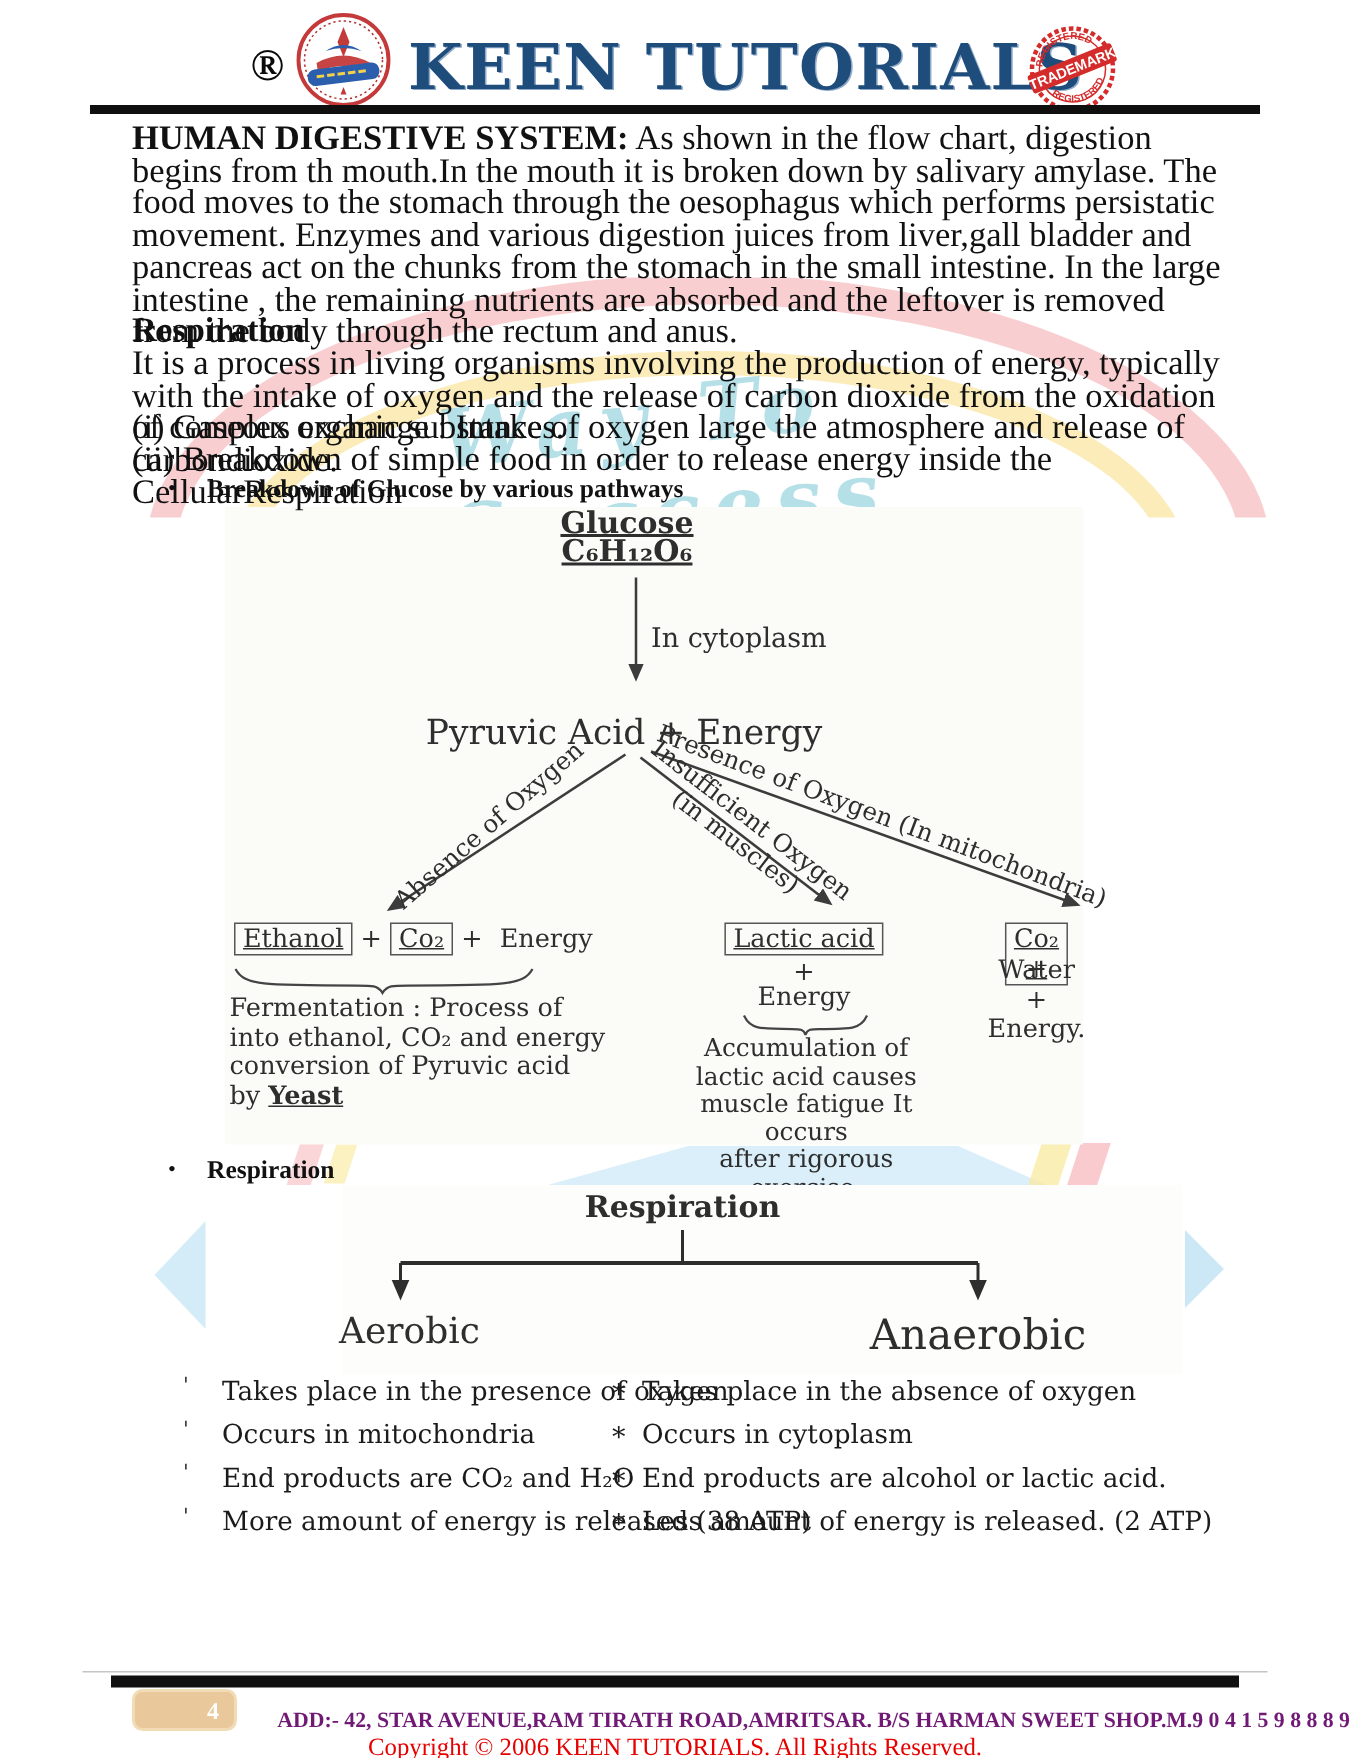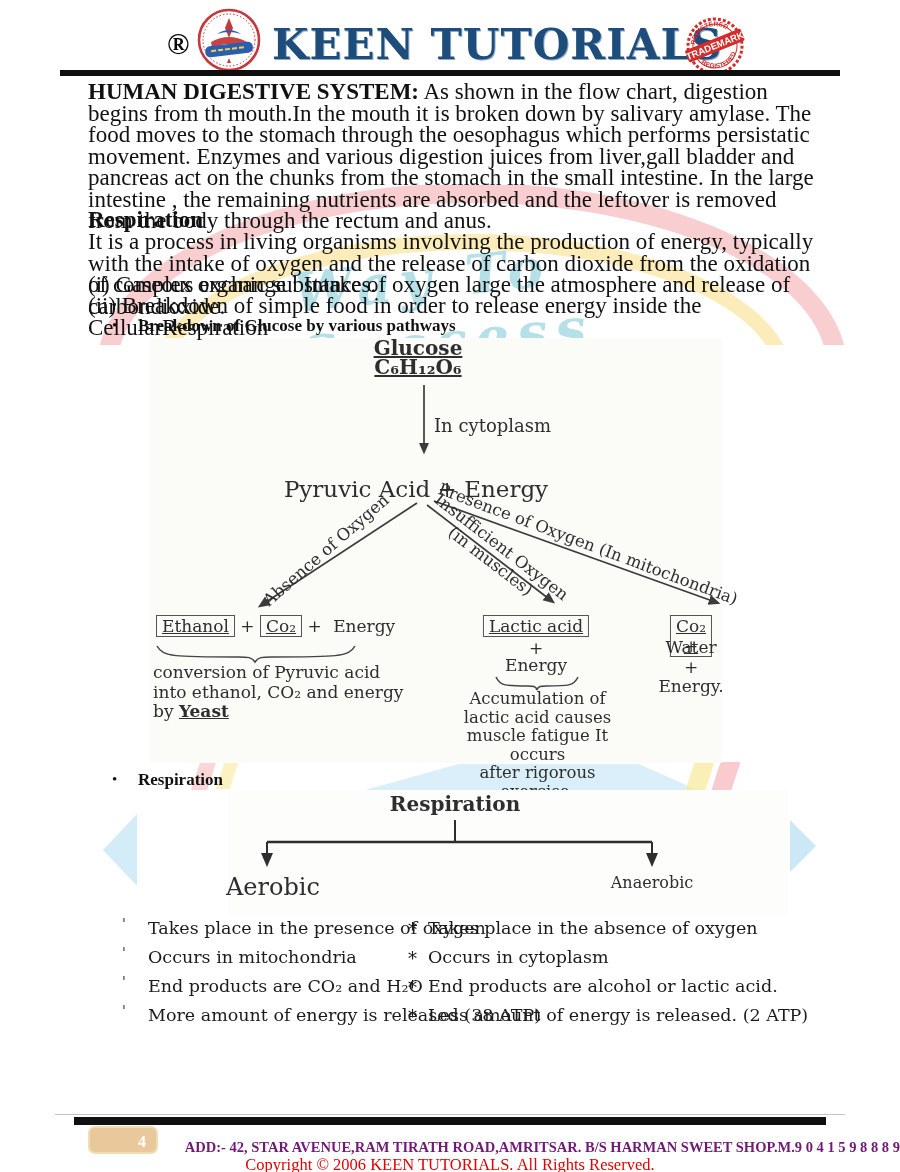--- a/index.html
+++ b/index.html
@@ -197,22 +197,23 @@
     <div class="cnode" style="left:541px;top:277px;font-size:17px;">
       <span class="boxed">Co₂ +</span>
     </div>
     <div class="cnode" style="left:541px;top:300px;font-size:17px;line-height:19.5px;">
       <div>Water</div>
       <div>+</div>
       <div>Energy.</div>
     </div>
 
     <div class="note" style="left:3px;top:325px;">
+      <div>Fermentation : Process of</div>
+      <div>into ethanol, CO₂ and energy</div>
       <div>conversion of Pyruvic acid</div>
-      <div>into ethanol, CO₂ and energy</div>
       <div><span>by </span><span class="bold" style="text-decoration:underline;">Yeast</span></div>
     </div>
 
     <div class="note" style="left:300px;top:352px;width:175px;text-align:center;font-size:16.5px;line-height:18.5px;">
       <div>Accumulation of</div>
       <div>lactic acid causes</div>
       <div>muscle fatigue It occurs</div>
       <div>after rigorous exercise.</div>
     </div>
   </div>
@@ -230,21 +231,21 @@
       </defs>
       <g stroke="#2e2e2e" fill="none">
         <path d="M227,30 L227,52" stroke-width="2"></path>
         <path d="M39,52 L424,52" stroke-width="2.6"></path>
         <path d="M39,52 L39,74" stroke-width="2" marker-end="url(#ah2)"></path>
         <path d="M424,52 L424,74" stroke-width="2" marker-end="url(#ah2)"></path>
       </g>
     </svg>
     <div class="cnode bold" style="left:227px;top:2px;font-size:20px;">Respiration</div>
     <div class="cnode" style="left:45px;top:83px;font-size:24px;">Aerobic</div>
-    <div class="cnode" style="left:424px;top:83px;font-size:16px;">Anaerobic</div>
+    <div class="cnode" style="left:424px;top:83px;font-size:28px;">Anaerobic</div>
   </div>
 
   <div class="abs z2" style="left:0;top:918px;width:900px;height:118px;">
     <div class="cmp-row" style="top:0;">
       <span class="lm">'</span>
       <span class="lt">Takes place in the presence of oxygen</span>
       <span class="rm">*</span>
       <span class="rt">Takes place in the absence of oxygen</span>
     </div>
     <div class="cmp-row" style="top:29px;">

